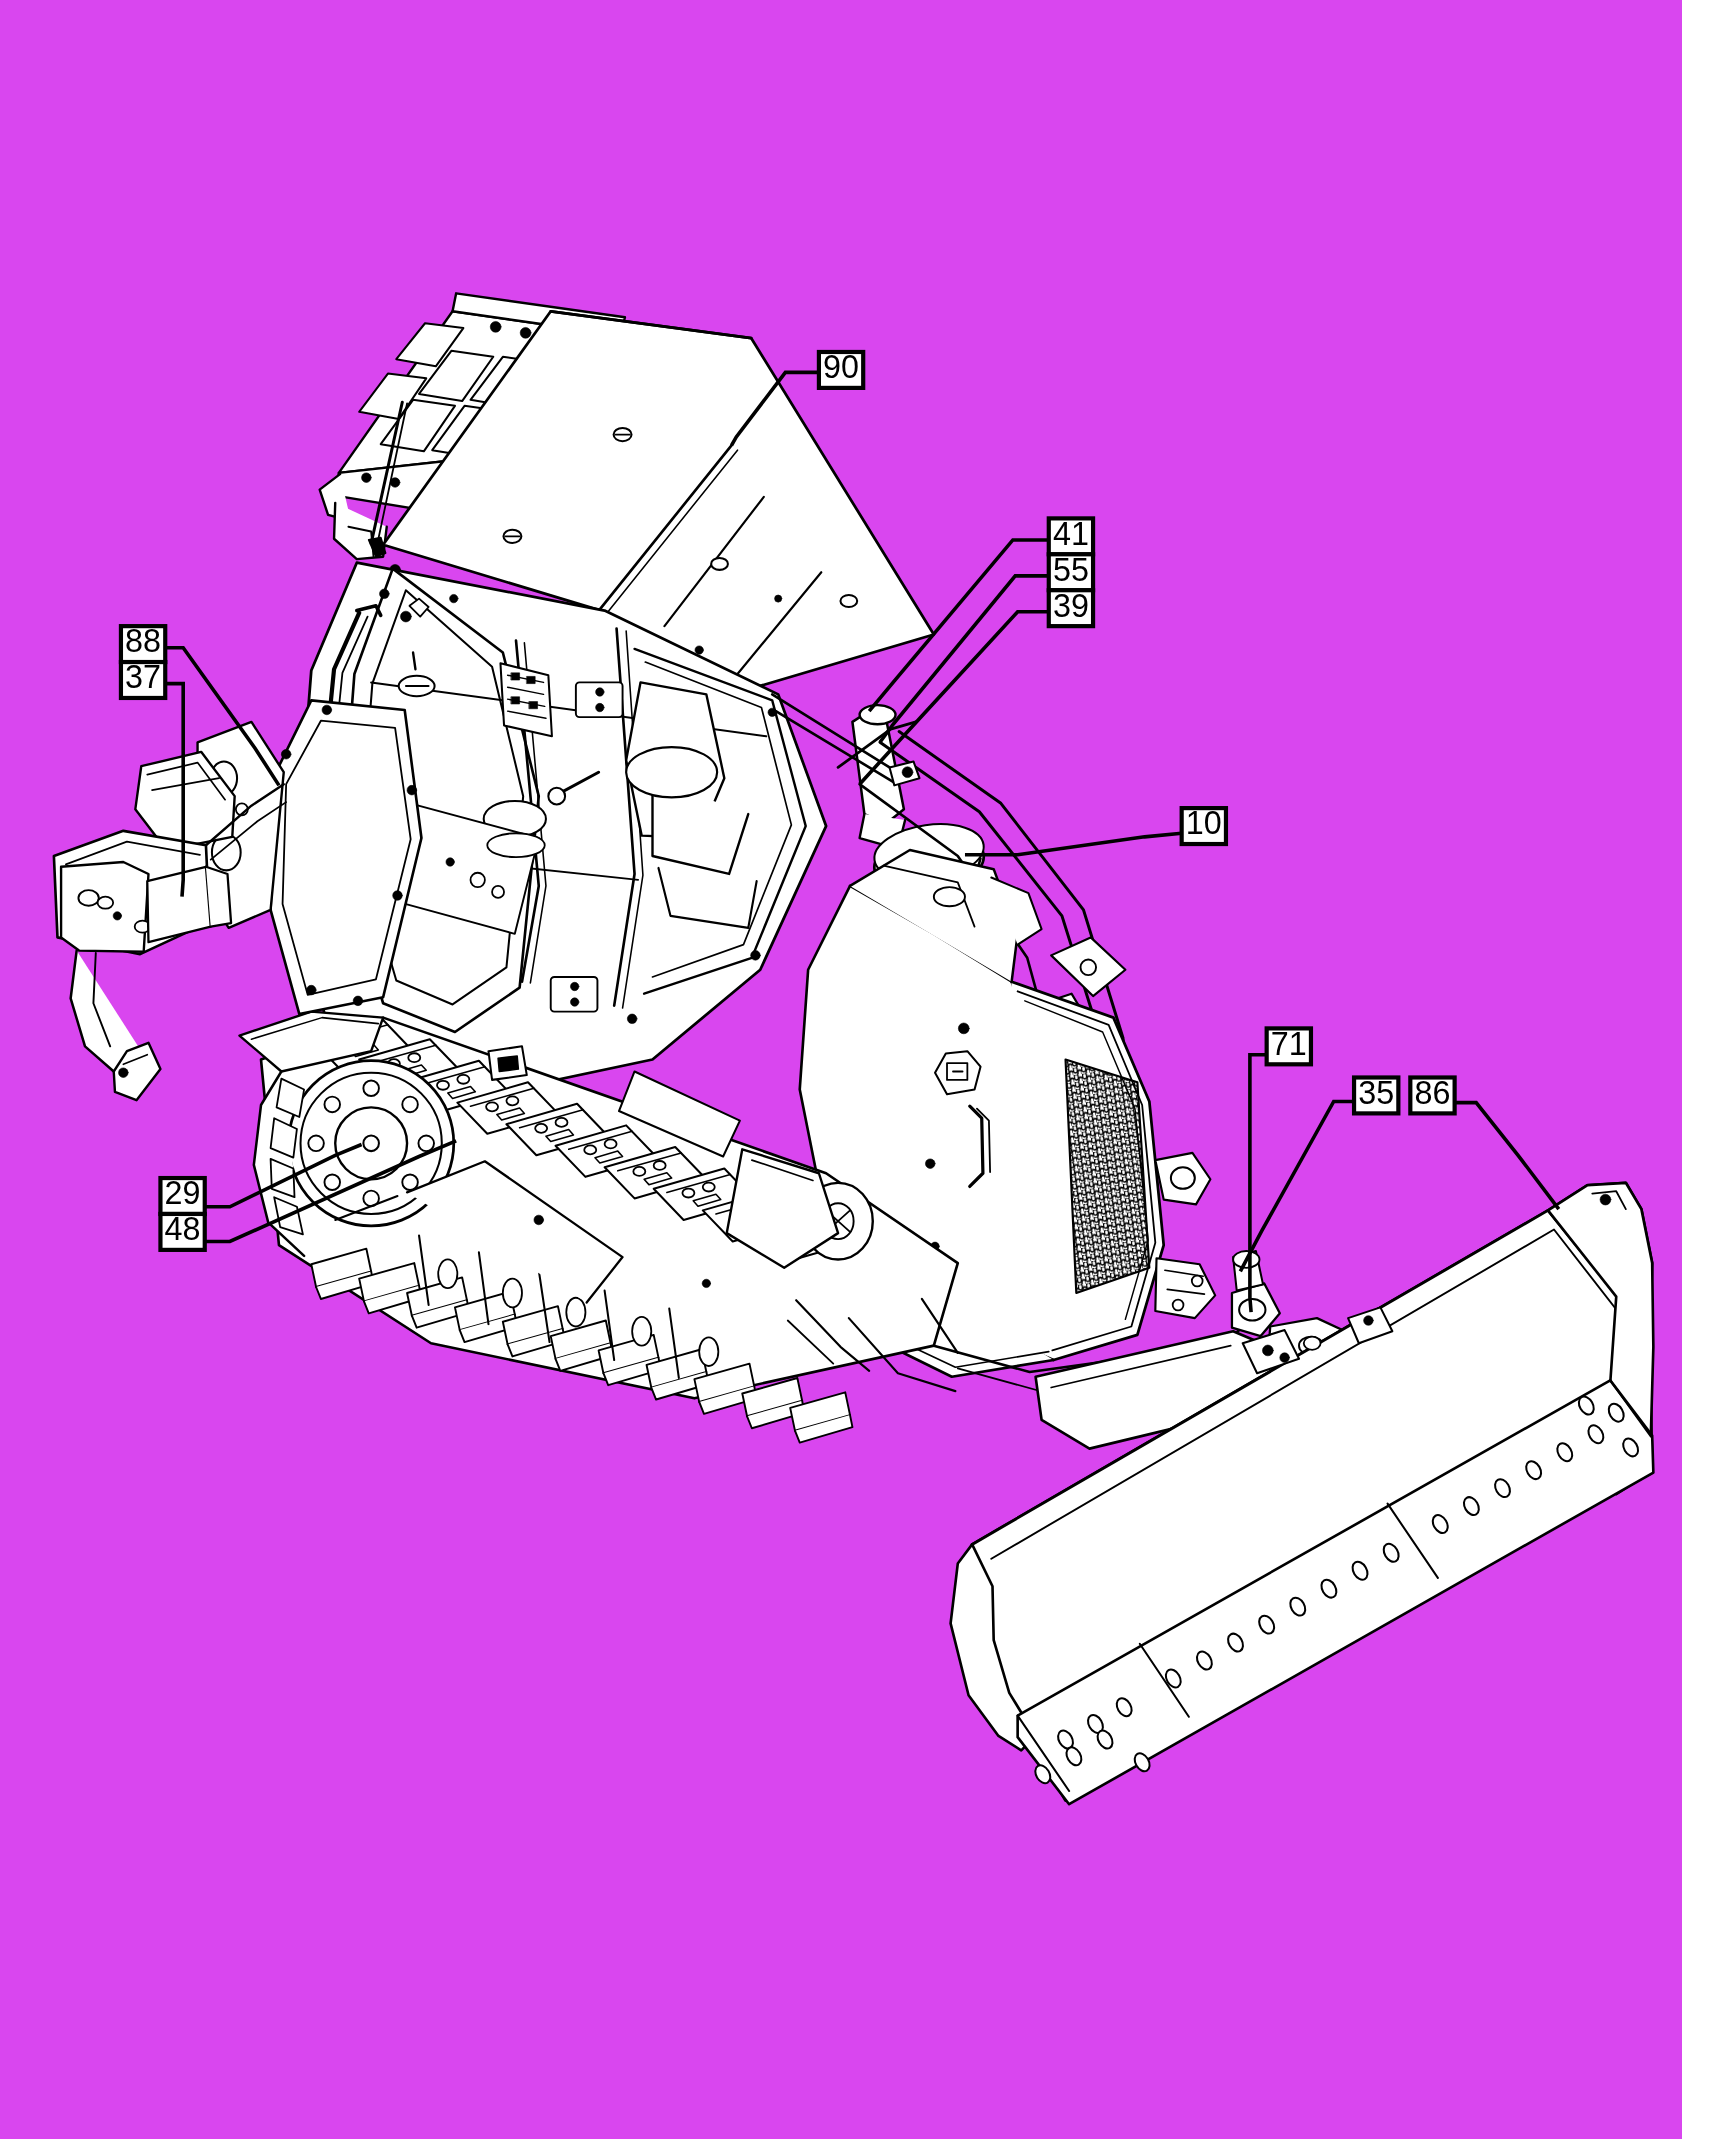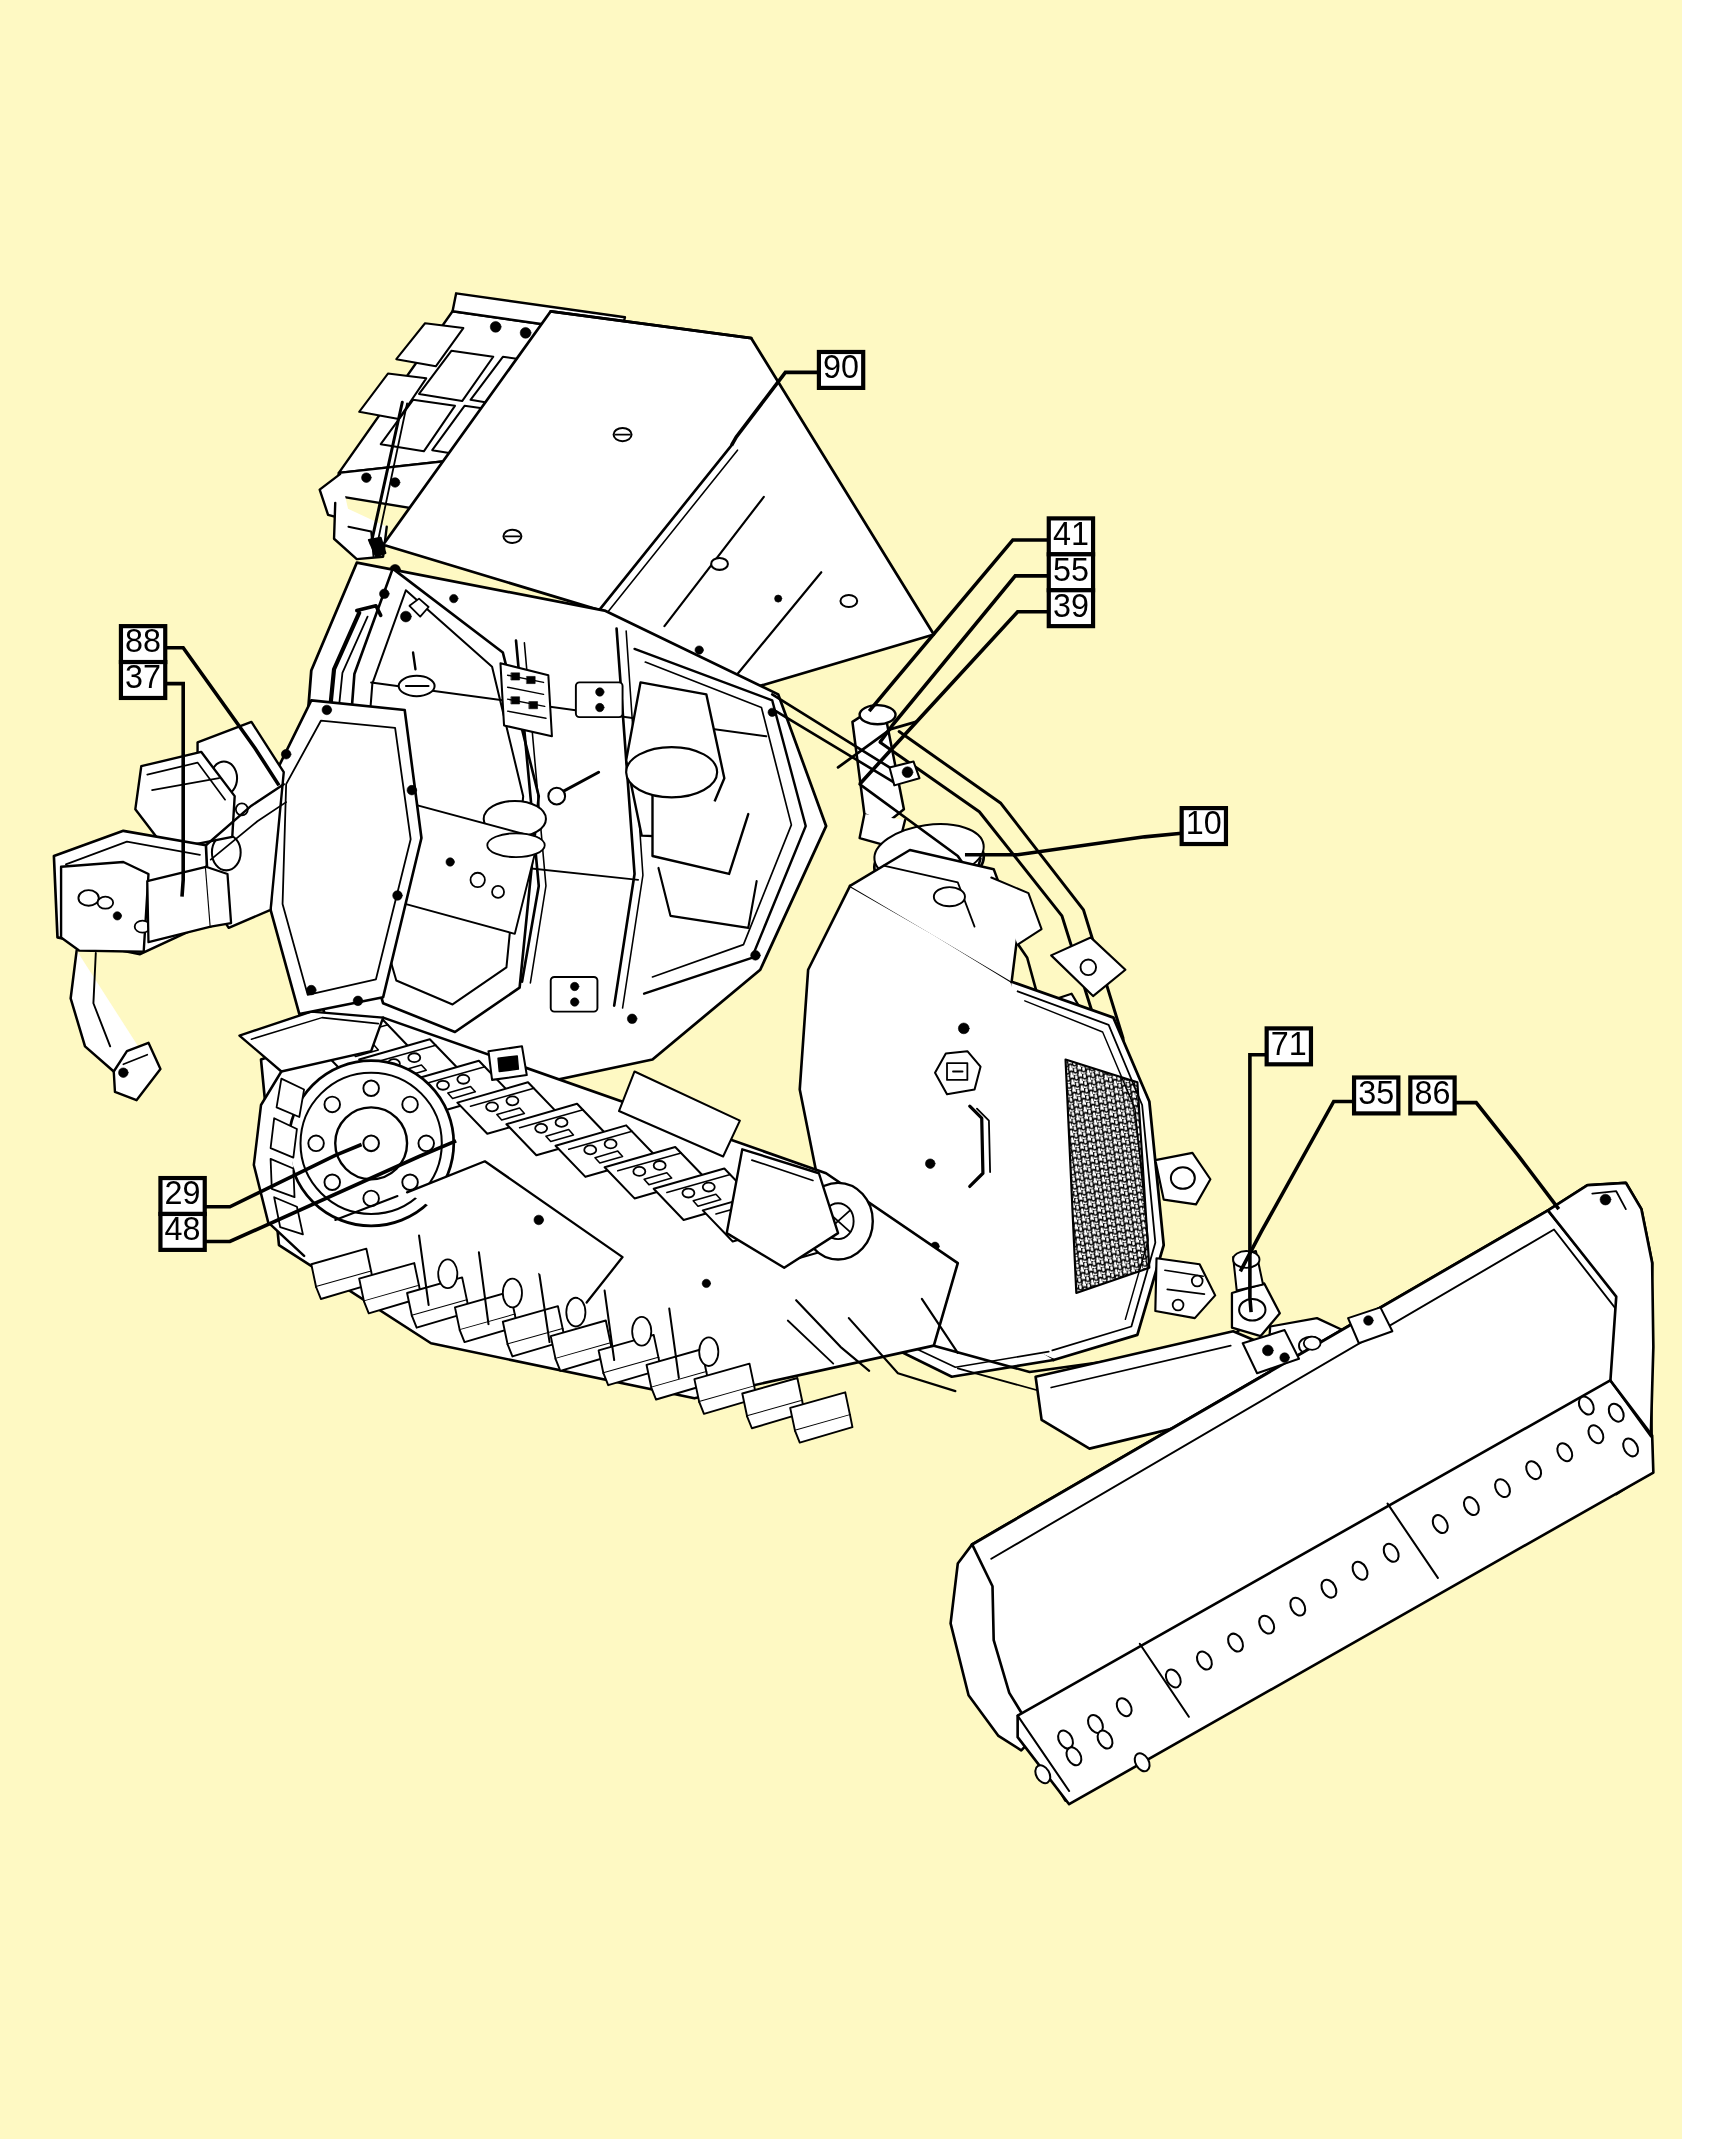--- a/index.html
+++ b/index.html
@@ -1,17 +1,17 @@
 <!DOCTYPE html>
 <html style="font-size:9.6px"><head>
 <meta charset="utf-8">
 <style>
   html,body{margin:0;padding:0;background:#fff;}
   body{font-family:"Liberation Sans",sans-serif;}
-  #stage{position:relative;width:1682px;height:2140px;background:#fef9c3;overflow:hidden;}
+  #stage{position:relative;width:1682px;height:2140px;background:#d946ef;overflow:hidden;}
   #stage svg{position:absolute;left:0;top:0;}
   .callout-txt{font-family:"Liberation Sans",sans-serif;font-size:54px;fill:#000;}
 </style>
 </head>
 <body>
 
 <div id="stage">
 
 <svg width="1730" height="2140" viewBox="0 0 2890 3575">
   <defs>

